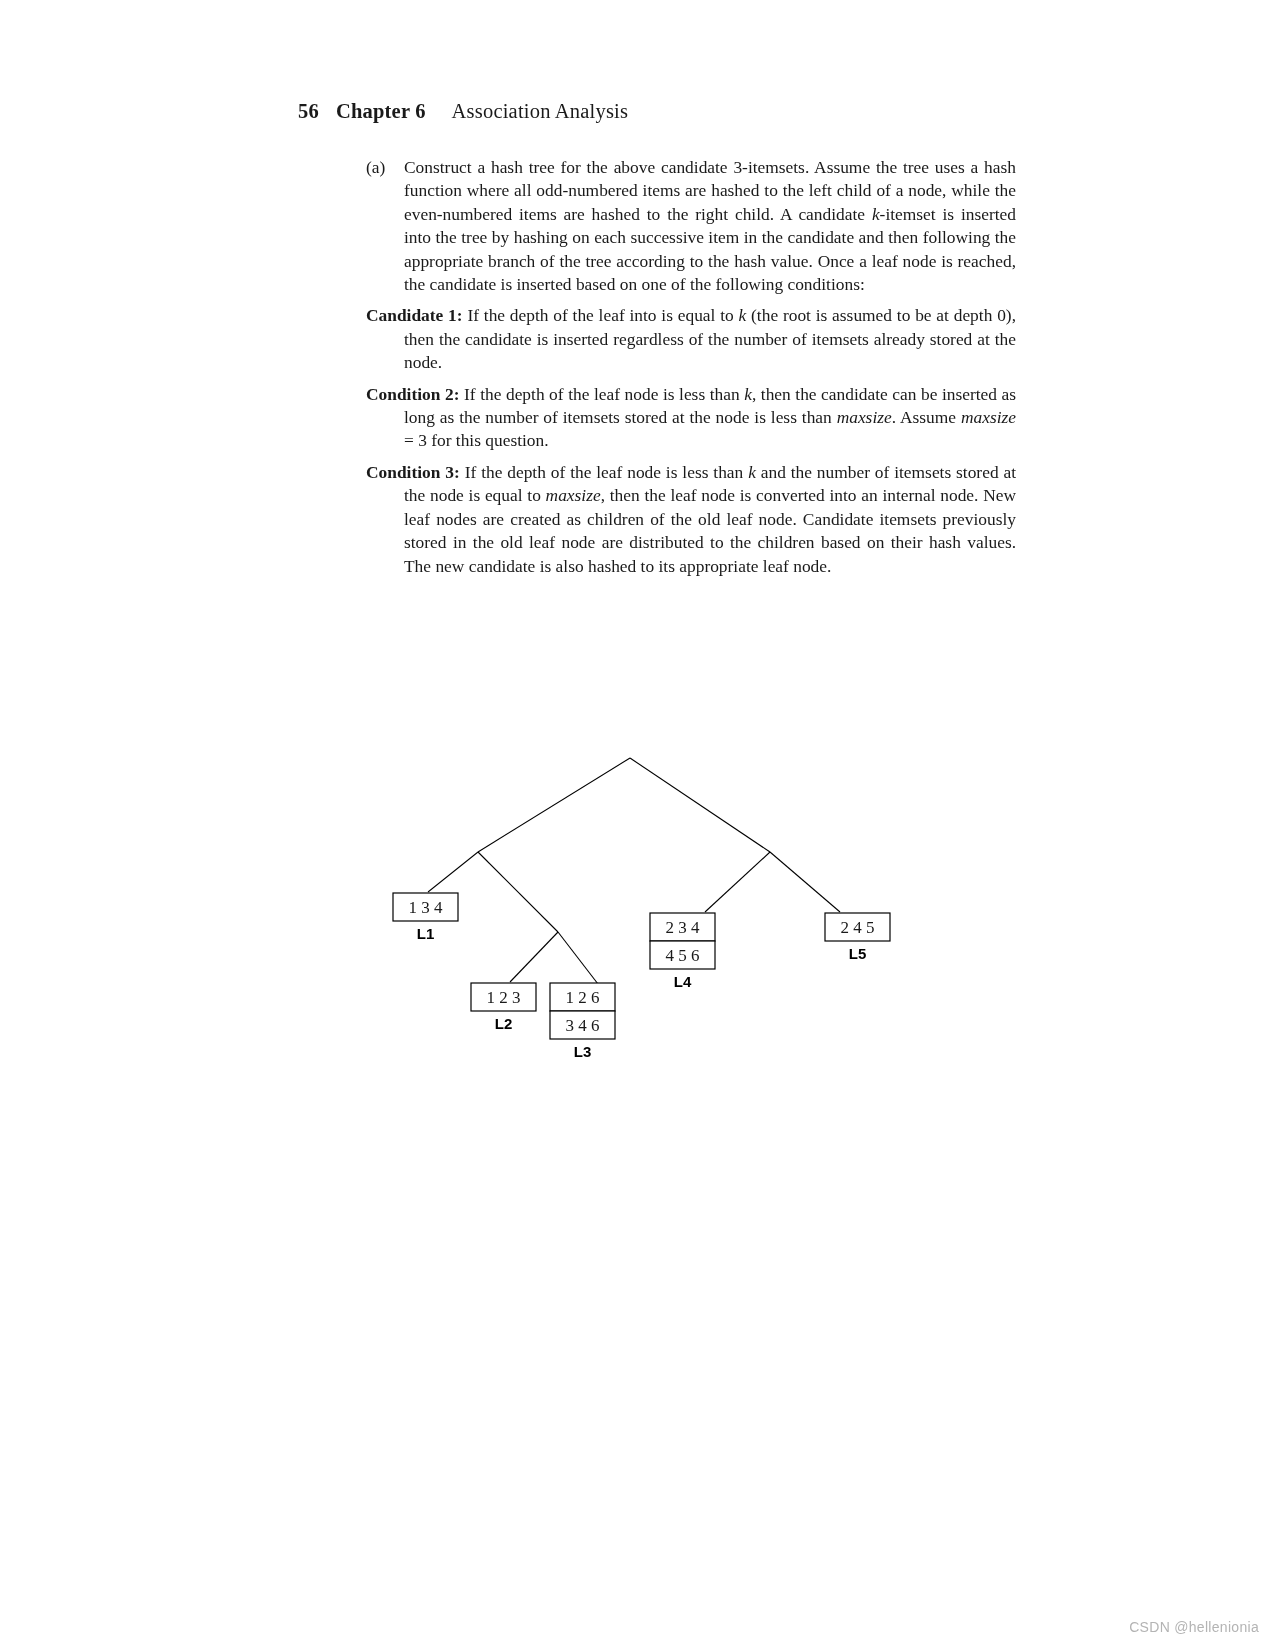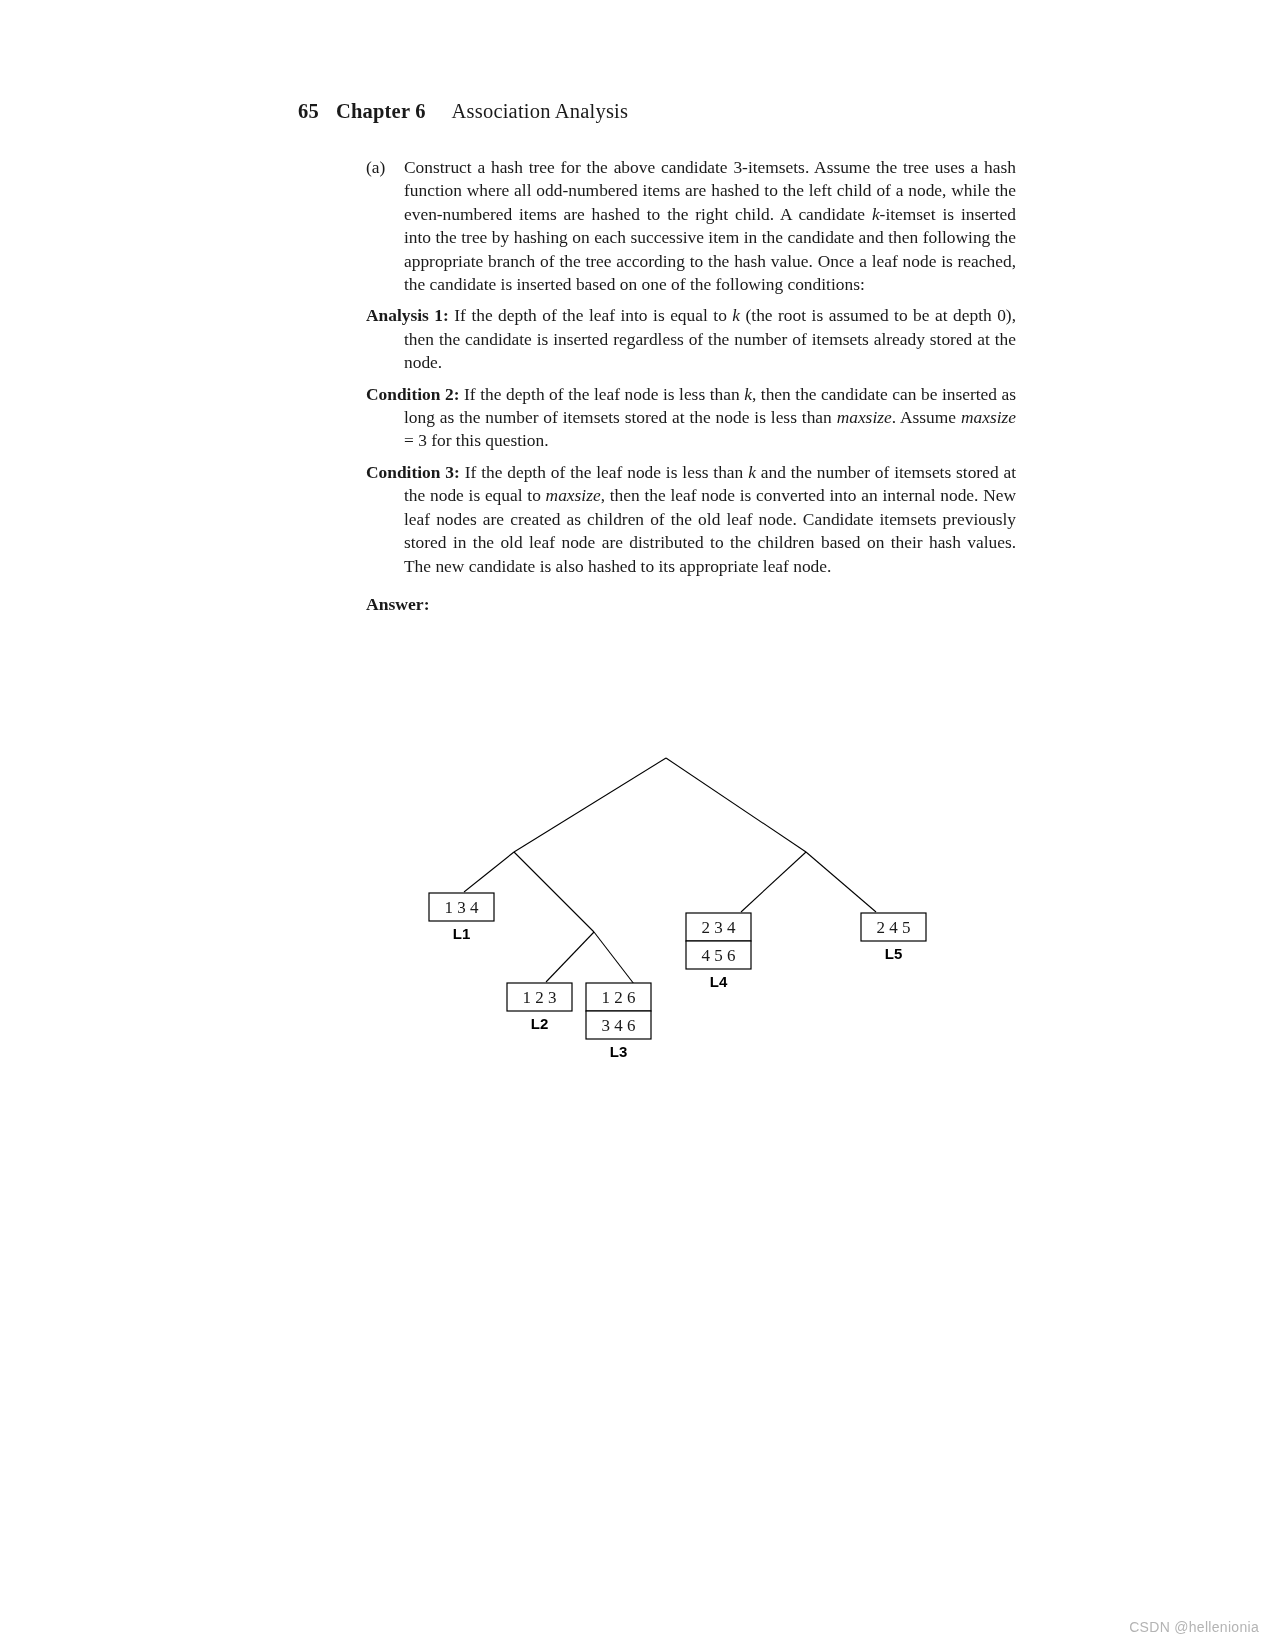--- a/index.html
+++ b/index.html
@@ -50,21 +50,21 @@
   .cond .lead{font-weight:bold;}
   i.mathit{font-style:italic;font-family:"Liberation Serif","DejaVu Serif",serif;}
   .answer{
     margin-top:16px;
     font-weight:bold;
     font-size:17.6px;
   }
 
   
   .figwrap{
-    position:absolute;left:386px;top:752px;width:660px;height:360px;
+    position:absolute;left:350px;top:752px;width:660px;height:360px;
   }
   .figsvg{display:block;}
   .caption{
     position:absolute;left:366px;top:1072px;width:660px;
     text-align:center;
     font-family:"Liberation Sans","DejaVu Sans",sans-serif;
     font-size:15.2px;
     color:#111;
   }
   .caption .capnum{font-weight:bold;}
@@ -77,42 +77,41 @@
     font-size:14px;color:#b4b4b4;
     letter-spacing:.3px;
   }
 </style>
 </head>
 <body>
 
 <div class="page">
 
   <div class="runhead">
-    <span class="pg">65</span><span class="chap">Chapter 6</span><span class="ttl">Association Analysis</span>
+    <span class="pg">56</span><span class="chap">Chapter 6</span><span class="ttl">Association Analysis</span>
   </div>
 
   <div class="bodycol">
 
     <div class="itempara">
       <span class="itemlabel">(a)</span><span>Construct a hash tree for the above candidate 3-itemsets. Assume the tree uses a hash function where all odd-numbered items are hashed to the left child of a node, while the even-numbered items are hashed to the right child. A candidate </span><i class="mathit">k</i><span>-itemset is inserted into the tree by hashing on each successive item in the candidate and then following the appropriate branch of the tree according to the hash value. Once a leaf node is reached, the candidate is inserted based on one of the following conditions:</span>
     </div>
 
     <div class="cond">
-      <span class="lead">Analysis 1:</span><span><span> If the depth of the leaf into is equal to </span><i class="mathit">k</i><span> (the root is assumed to be at depth 0), then the candidate is inserted regardless of the number of itemsets already stored at the node.</span></span>
+      <span class="lead">Candidate 1:</span><span><span> If the depth of the leaf into is equal to </span><i class="mathit">k</i><span> (the root is assumed to be at depth 0), then the candidate is inserted regardless of the number of itemsets already stored at the node.</span></span>
     </div>
 
     <div class="cond">
       <span class="lead">Condition 2:</span><span><span> If the depth of the leaf node is less than </span><i class="mathit">k</i><span>, then the candidate can be inserted as long as the number of itemsets stored at the node is less than </span><i class="mathit">maxsize</i><span>. Assume </span><i class="mathit">maxsize</i><span> = 3 for this question.</span></span>
     </div>
 
     <div class="cond">
       <span class="lead">Condition 3:</span><span><span> If the depth of the leaf node is less than </span><i class="mathit">k</i><span> and the number of itemsets stored at the node is equal to </span><i class="mathit">maxsize</i><span>, then the leaf node is converted into an internal node. New leaf nodes are created as children of the old leaf node. Candidate itemsets previously stored in the old leaf node are distributed to the children based on their hash values. The new candidate is also hashed to its appropriate leaf node.</span></span>
     </div>
 
-    <div class="answer">Answer:</div>
   </div>
 
   <div class="figwrap">
     <svg class="figsvg" width="660" height="340" viewBox="0 0 660 340">
       <g id="tree-edges" fill="none" stroke="#000000" stroke-width="1.1">
 
         <line x1="280" y1="6" x2="128" y2="100"></line>
 
         <line x1="280" y1="6" x2="420" y2="100"></line>
 

